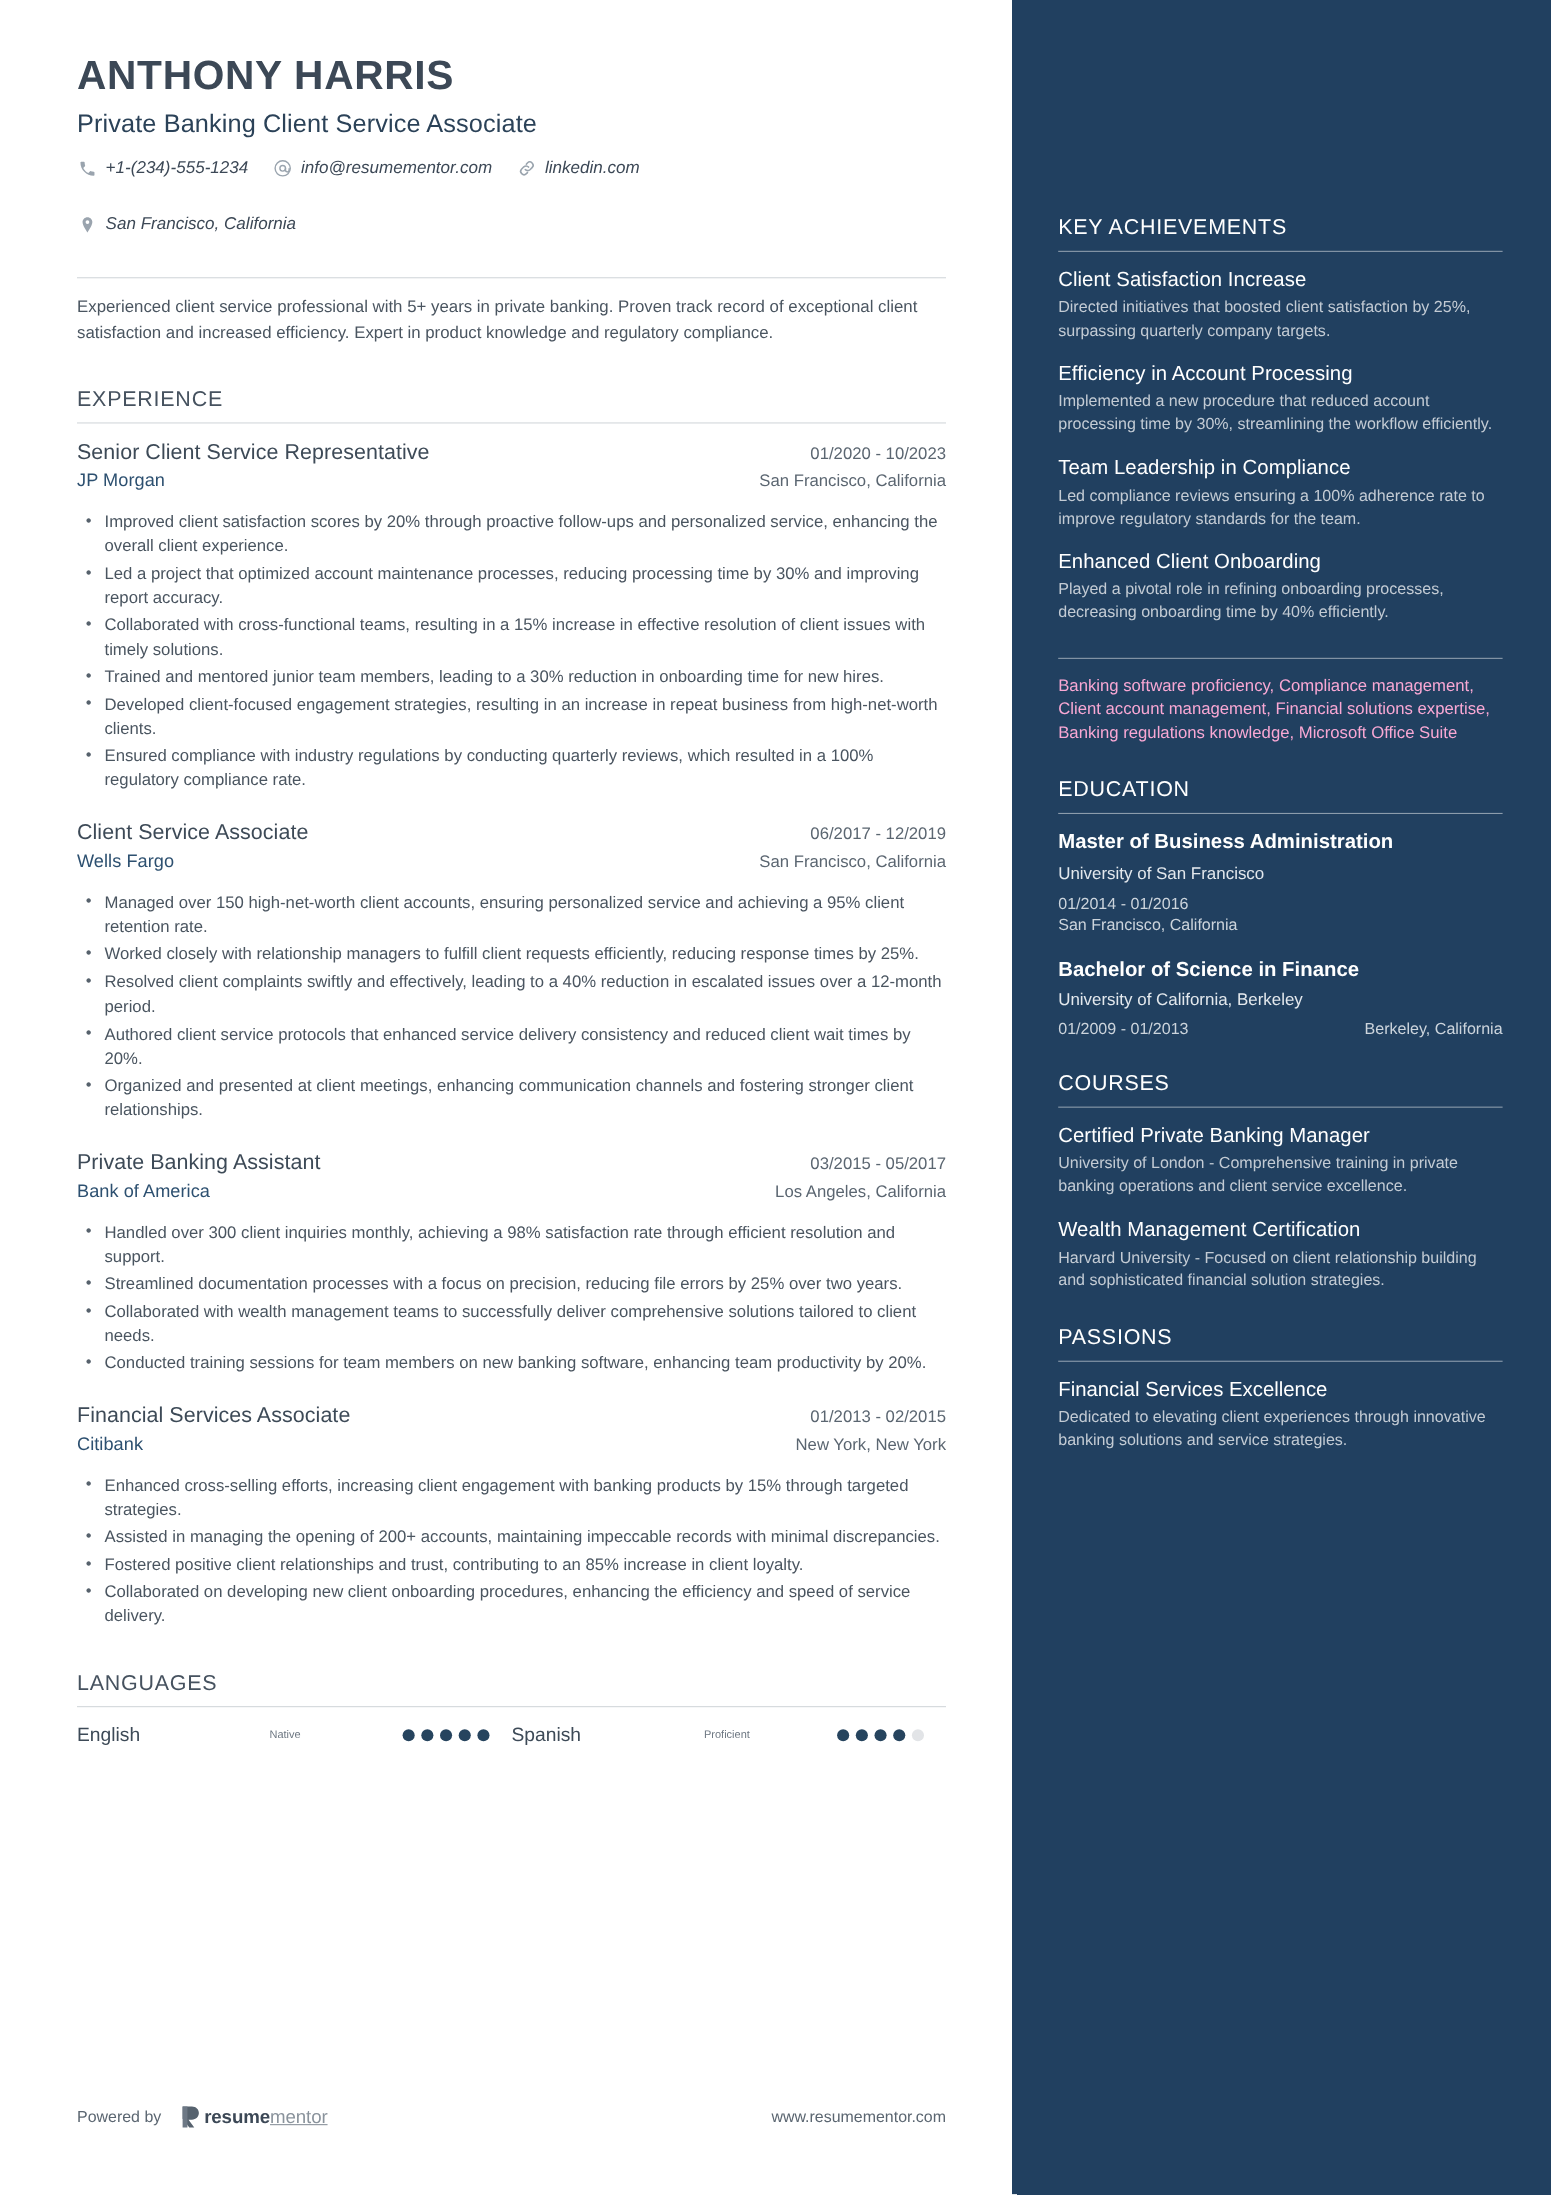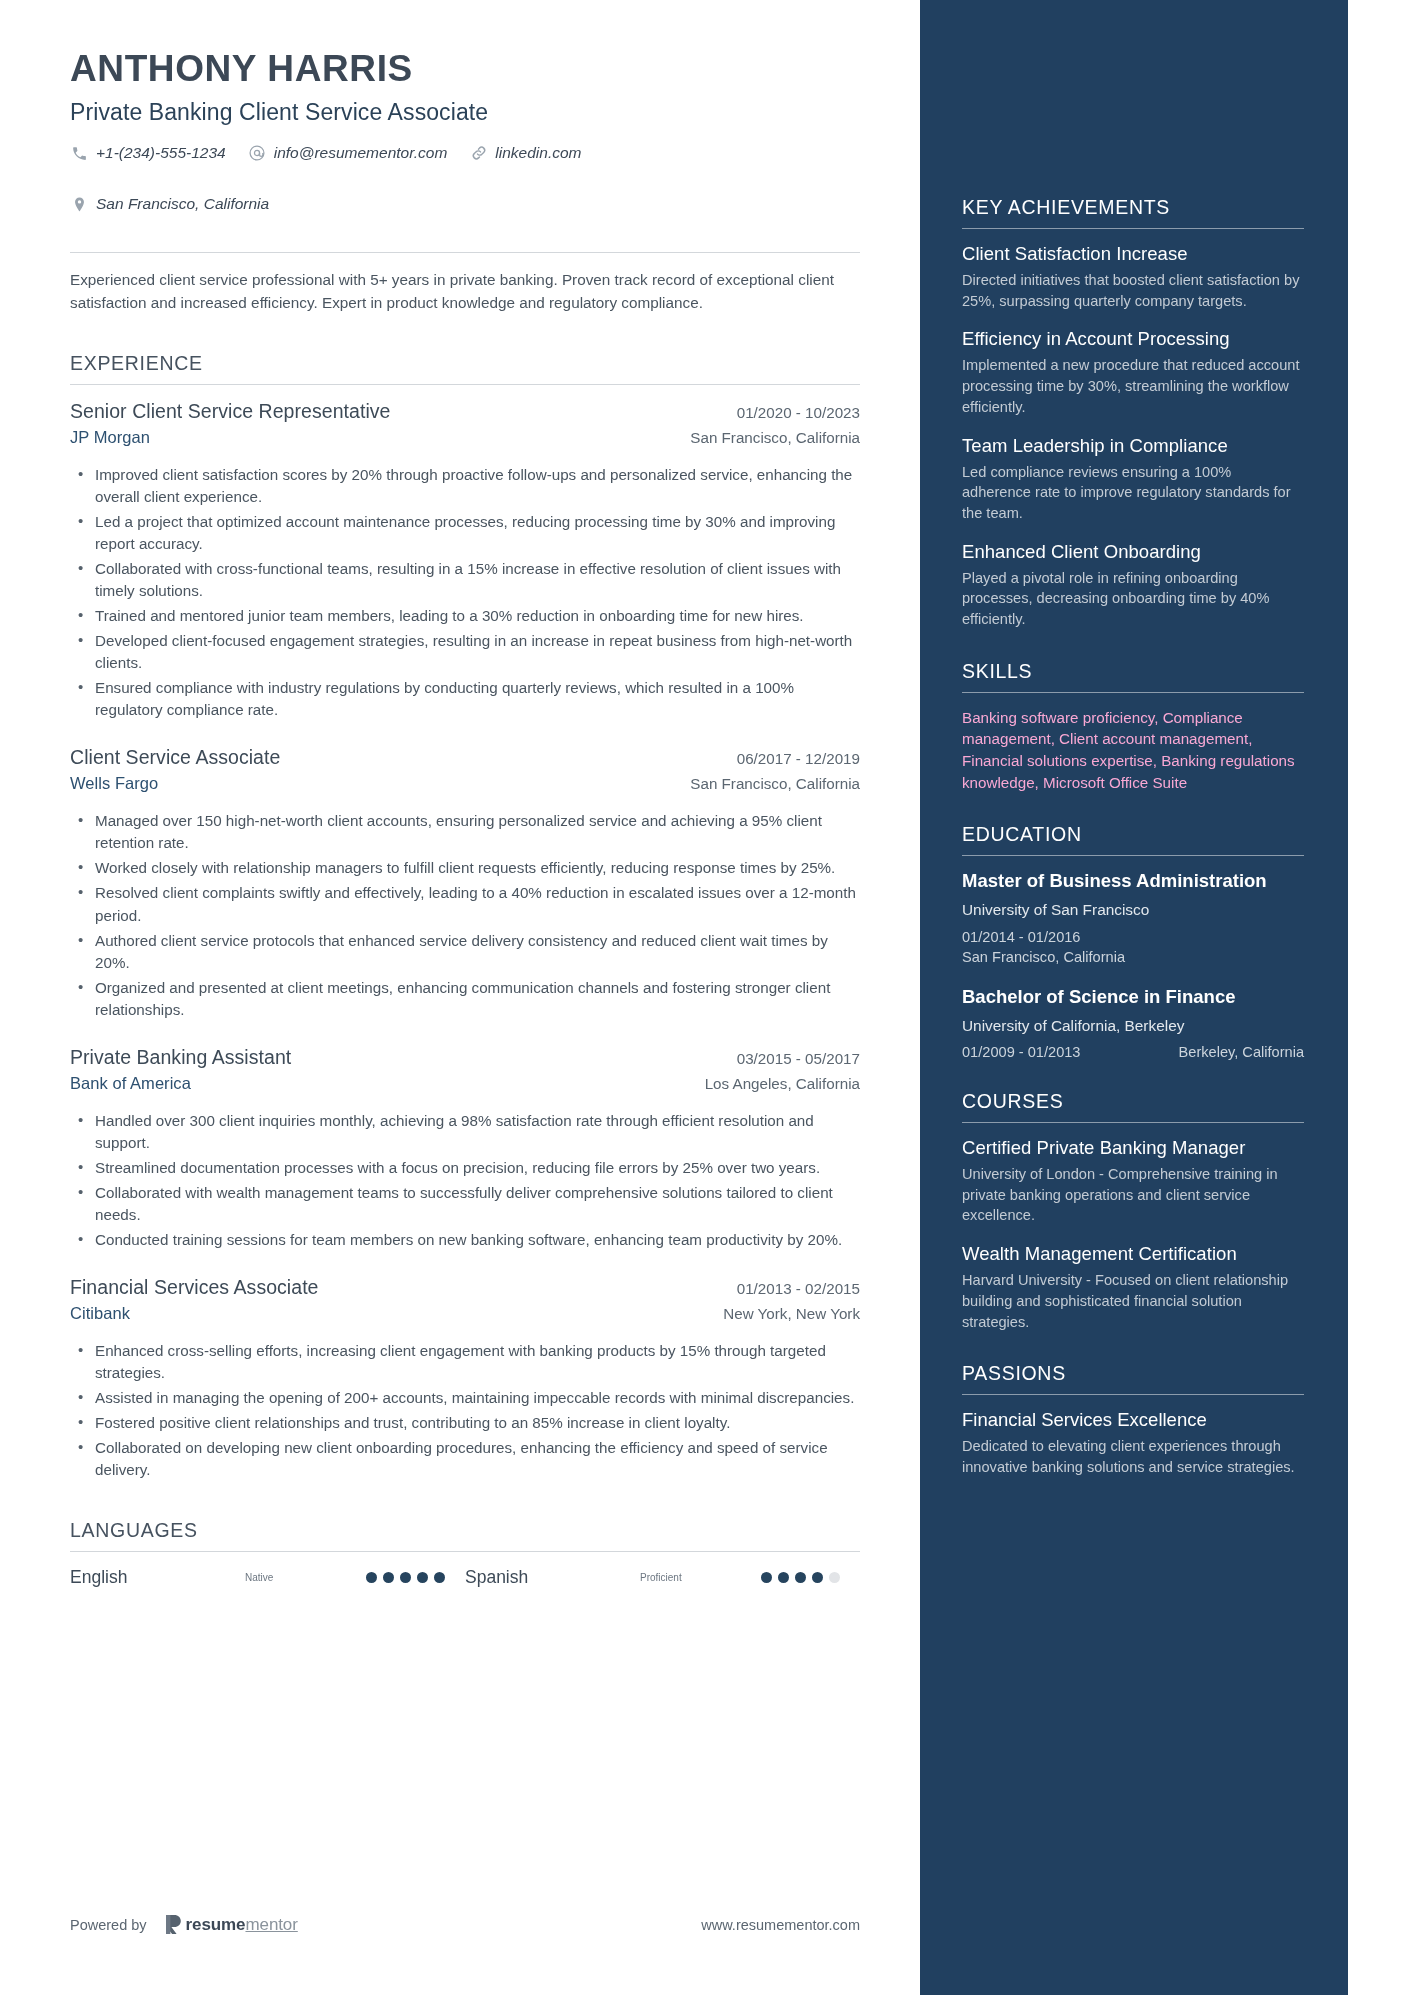--- a/index.html
+++ b/index.html
@@ -217,21 +217,21 @@
   }
   .brand-a { font-weight: bold; color: #3c4856; }
   .brand-b { font-weight: 400; color: #8a939c; text-decoration: underline; }
   .site {
     font-size: 14.5px;
     color: #5b6671;
   }
 
   
   .sidebar {
-    width: 428px;
+    width: 490px;
     background: #214060;
     padding: 196px 44px 0 42px;
     color: #ffffff;
   }
   .side-sec { margin-bottom: 30px; }
   .side-sec:last-child { margin-bottom: 0; }
   .side-title {
     font-size: 19.5px;
     letter-spacing: 0.7px;
     font-weight: 400;
@@ -518,21 +518,20 @@
             <div class="ach-desc">Led compliance reviews ensuring a 100% adherence rate to improve regulatory standards for the team.</div>
           </div>
           <div class="ach">
             <div class="ach-title">Enhanced Client Onboarding</div>
             <div class="ach-desc">Played a pivotal role in refining onboarding processes, decreasing onboarding time by 40% efficiently.</div>
           </div>
         </div>
     </div>
 
     <div class="side-sec">
-      <div class="side-title">SKILLS</div>
       <div class="side-rule"></div>
       <div class="skills-text">Banking software proficiency, Compliance management, Client account management, Financial solutions expertise, Banking regulations knowledge, Microsoft Office Suite</div>
     </div>
 
     <div class="side-sec">
       <div class="side-title">EDUCATION</div>
       <div class="side-rule"></div>
       <div id="edu-container">
           <div class="edu">
             <div class="edu-degree">Master of Business Administration</div>

